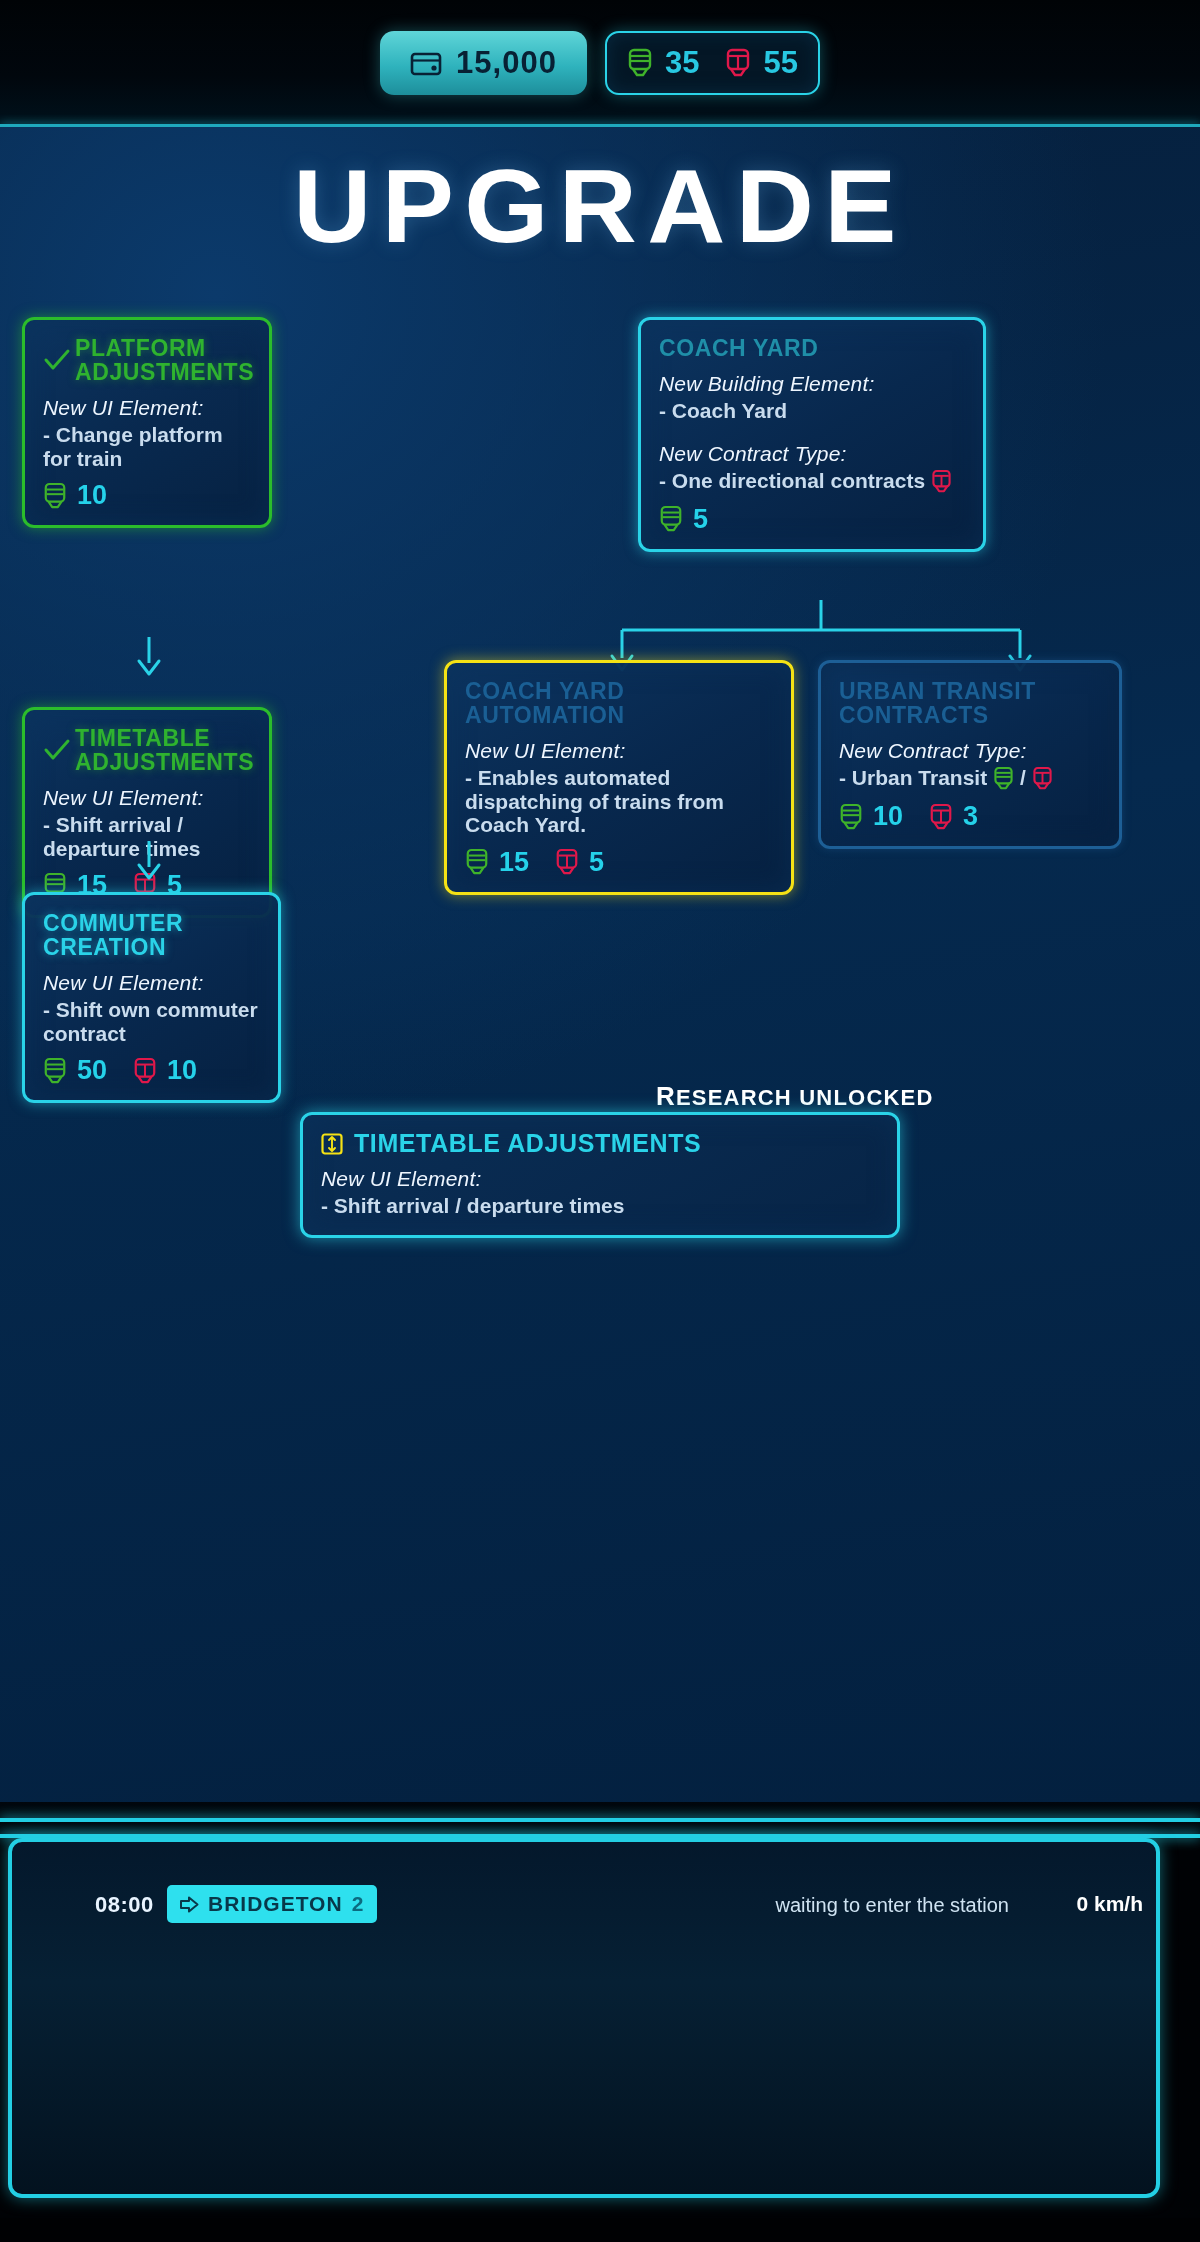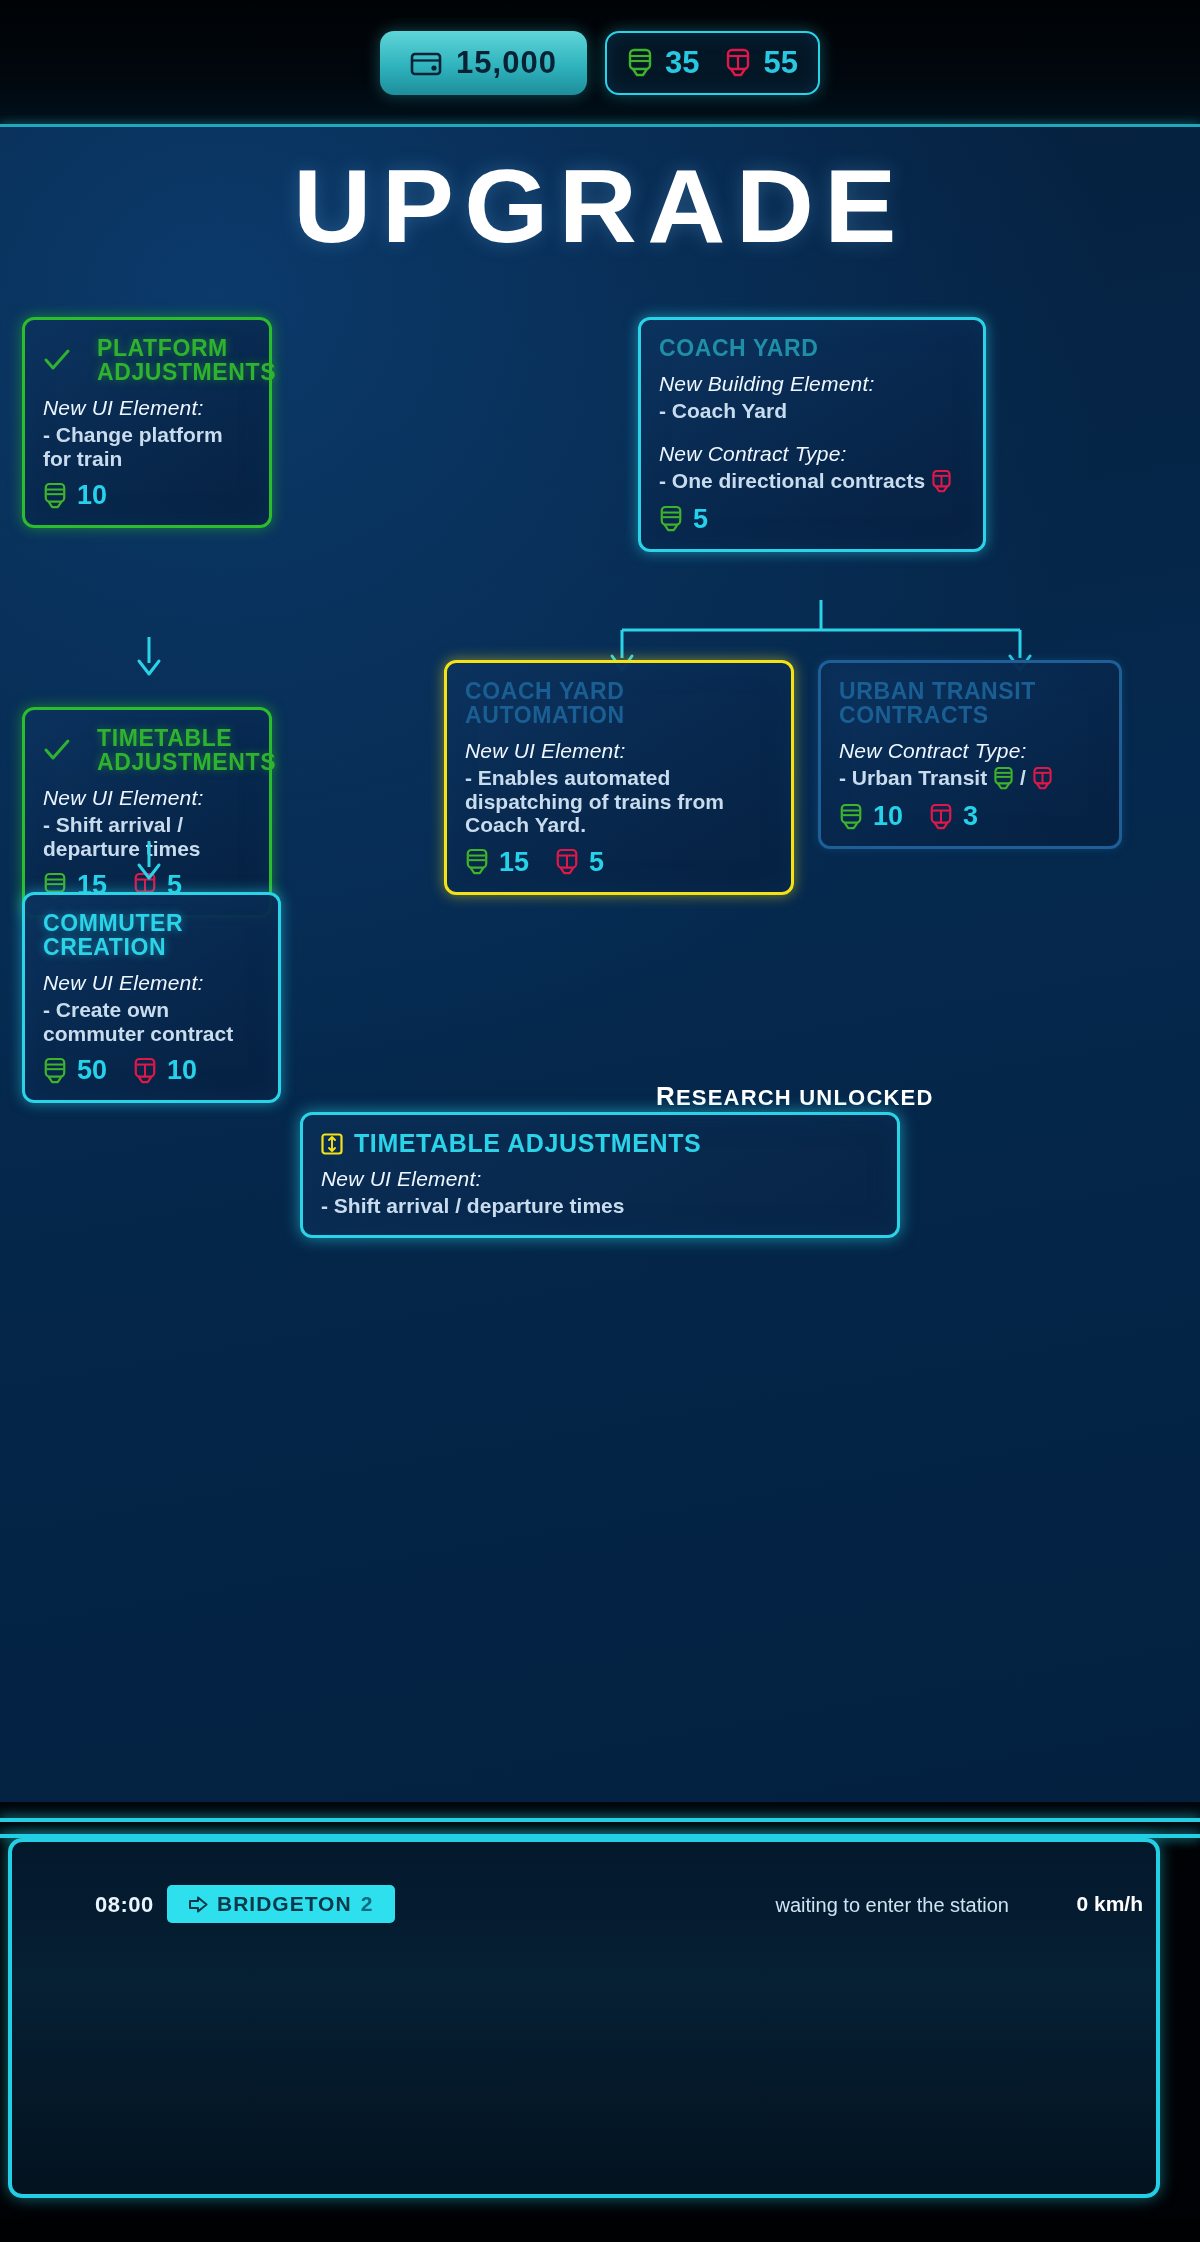--- a/index.html
+++ b/index.html
@@ -82,21 +82,21 @@
   .card.yellow{
     border:3px solid #f5e215;
     box-shadow:0 0 14px rgba(245,226,21,.5), inset 0 0 26px rgba(10,50,90,.6);
   }
   .card.dim{
     border:3px solid #1d5f96;
     box-shadow:0 0 8px rgba(29,95,150,.4), inset 0 0 26px rgba(8,38,72,.6);
   }
 
   .card-head{
-    display:flex; align-items:center; gap:26px;
+    display:flex; align-items:center; gap:4px;
     margin-bottom:12px;
   }
   .card-title{
     font-size:23px; font-weight:bold; letter-spacing:.6px;
     line-height:1.05; text-transform:uppercase;
   }
   .t-green{ color:#2fb32f; text-shadow:0 0 8px rgba(47,179,47,.5); }
   .t-cyan { color:#2ad3e8; text-shadow:0 0 8px rgba(42,211,232,.5); }
   .t-teal { color:#1f8fa8; }
   .t-dim  { color:#1a5f94; }
@@ -157,21 +157,21 @@
   .statusrow{
     position:absolute; left:15px; top:40px; width:100%; height:46px;margin-left:20px;
   }
   .clock{
     position:absolute; left:48px; top:10px;
     color:#e9f4ff; font-size:22px; font-weight:bold; letter-spacing:.5px;
   }
   .stationpill{
     position:absolute; left:120px; top:3px;
     display:flex; align-items:center; gap:9px;
-    height:38px; padding:0 22px; border-radius:5px;
+    height:38px; padding:0 13px; border-radius:5px;
     background:#2ee0ee;
     color:#08384a; font-size:21px; font-weight:bold; letter-spacing:1px;
   }
   .stationpill .num{ color:#0b6b80; font-weight:bold; }
   .statustext{
     position:absolute; right:182px; top:12px;
     color:#cfe3f2; font-size:20px;
   }
   .speed{
     position:absolute; right:48px; top:10px;
@@ -307,21 +307,21 @@
         <line x1="17" y1="2" x2="17" y2="28" stroke="#2ad3e8" stroke-width="3"></line>
         <path d="M7 26 L17 39 L27 26" fill="none" stroke="#2ad3e8" stroke-width="3" stroke-linecap="round" stroke-linejoin="round"></path>
       </svg>
     </div>
 
     <div class="card cyan" style="left:22px; top:765px; width:259px;">
       <div class="card-head">
         <span class="card-title t-cyan">COMMUTER CREATION</span>
       </div>
       <div class="lbl">New UI Element:</div>
-      <div class="body">- Create own commuter contract</div>
+      <div class="body">- Shift own commuter contract</div>
       <div class="costrow">
         <span class="cost">
           <span class="ico">
             <svg width="24" height="28" viewBox="0 0 26 30">
               <rect x="3" y="2" width="20" height="19" rx="4" fill="none" stroke="#3fb32a" stroke-width="2.4"></rect>
               <line x1="4" y1="8" x2="22" y2="8" stroke="#3fb32a" stroke-width="2.2"></line>
               <line x1="4" y1="13" x2="22" y2="13" stroke="#3fb32a" stroke-width="2.2"></line>
               <path d="M6 21 L10 27 L16 27 L20 21" fill="none" stroke="#3fb32a" stroke-width="2.4" stroke-linejoin="round"></path>
             </svg>
           </span>

